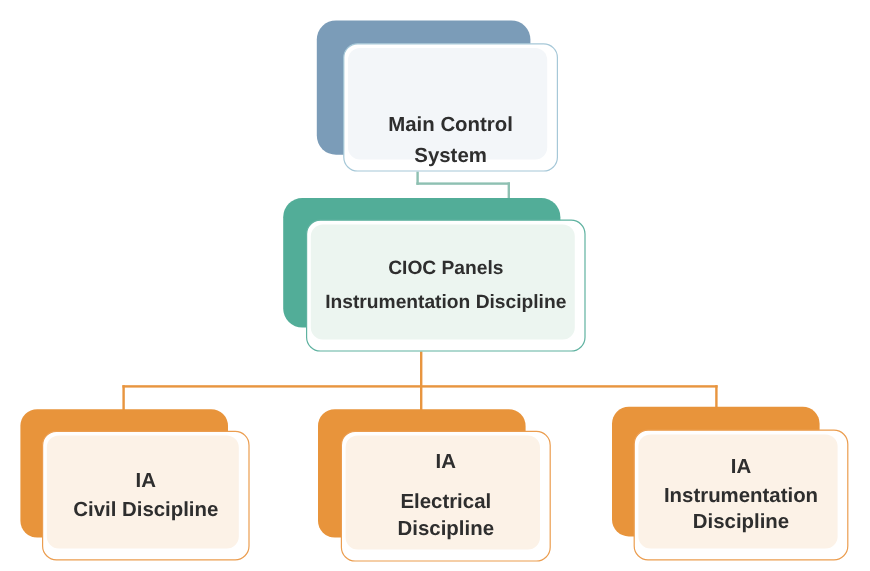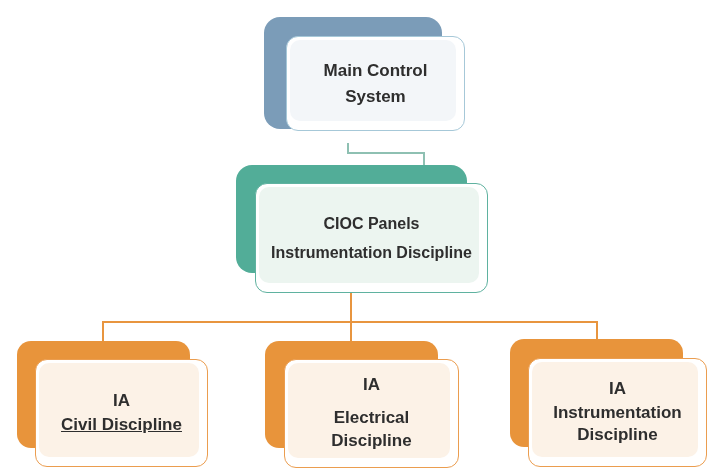--- a/index.html
+++ b/index.html
@@ -31,41 +31,41 @@
     z-index: 1;
     width: 100%;
     text-align: center;
     font-weight: bold;
     color: #2e2e2e;
   }
   .node-label p { margin: 0; }
 
   
   .root-shadow { left: 264px; top: 17px; width: 178px; height: 112px; border-radius: 16px; background: #7b9cb8; }
-  .root-card   { left: 286px; top: 36px; width: 179px; height: 95px; border-radius: 12px; border: 1px solid #a6c8d8; }
+  .root-card   { left: 286px; top: 36px; width: 179px; height: 107px; border-radius: 12px; border: 1px solid #a6c8d8; align-items: flex-end; }
   .root-card .fill { background: #f3f6f9; }
   .root-label { font-size: 17px; line-height: 1.5; padding: 0 12px; }
 
   
   .iface-shadow { left: 236px; top: 165px; width: 231px; height: 108px; border-radius: 16px; background: #52ad98; }
   .iface-card   { left: 255px; top: 183px; width: 233px; height: 110px; border-radius: 12px; border: 1px solid #5fb2a0; }
   .iface-card .fill { background: #ecf5f0; }
   .iface-label { font-size: 16px; line-height: 1.45; padding: 0 14px; }
   .iface-label p + p { margin-top: 5px; }
 
   
   .leaf-shadow { background: #e8943b; border-radius: 14px; }
   .leaf-card { border: 1px solid #eb9d4f; border-radius: 12px; }
   .leaf-card .fill { background: #fcf2e7; }
   .leaf-label { font-size: 17px; }
 
   .civil-shadow { left: 17px;  top: 341px; width: 173px; height: 107px; }
   .civil-card   { left: 35px;  top: 359px; width: 173px; height: 108px; }
   .civil-label  { line-height: 1.4; padding: 0 10px; }
-  .civil-label p + p { margin-top: 0; text-decoration: underline; }
+  .civil-label p + p { margin-top: 0; }
 
   .elec-shadow { left: 265px; top: 341px; width: 173px; height: 107px; }
   .elec-card   { left: 284px; top: 359px; width: 175px; height: 109px; }
   .elec-label  { line-height: 1.35; padding: 0 24px; }
   .elec-label p + p { margin-top: 10px; }
 
   .instr-shadow { left: 510px; top: 339px; width: 173px; height: 108px; }
   .instr-card   { left: 528px; top: 358px; width: 179px; height: 109px; }
   .instr-label  { line-height: 1.35; padding: 0 8px; }
   .instr-label p + p { margin-top: 1px; }

